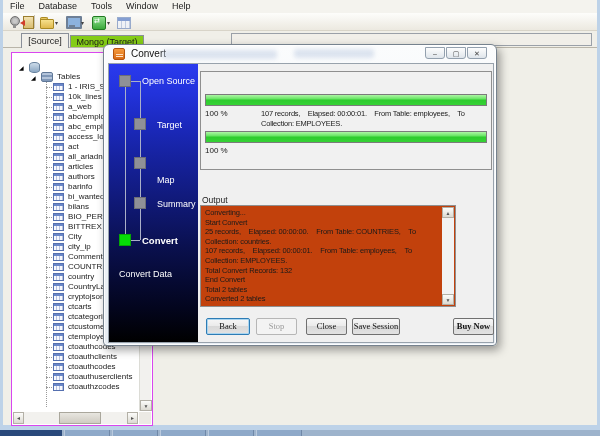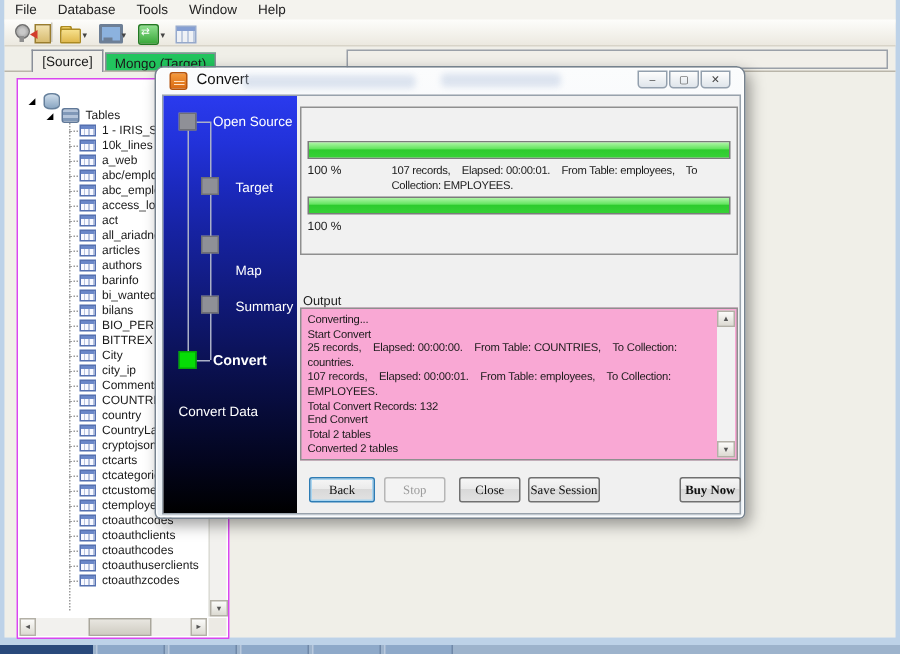--- a/index.html
+++ b/index.html
@@ -37,21 +37,21 @@
   .ic-green::before { content:''; position:absolute; left:1px; top:1px; width:12px; height:12px; background:linear-gradient(#8fe08f,#3aa83a); border:1px solid #227a22; border-radius:2px; }
   .ic-green::after { content:'⇄'; position:absolute; left:3px; top:2px; font-size:7px; color:#fff; }
   .ic-grid { left:113px; opacity:.75; }
   .ic-grid::before { content:''; position:absolute; left:1px; top:2px; width:12px; height:10px; border:1px solid #7a93c2; background:
       linear-gradient(#5f82c8 0 3px, transparent 3px),
       repeating-linear-gradient(90deg, transparent 0 3px, #aebfdd 3px 4px), #eef2fa; }
 
   
   .tab { position:absolute; font-size:9px; text-align:center; }
   .tab-source { left:18px; top:33px; width:48px; height:15px; line-height:15px; background:#f1efe9; border:1px solid #8a8f99; border-bottom:none; z-index:2; }
-  .tab-target { left:67px; top:35px; width:74px; height:13px; line-height:13px; background:#22c55e; border:1px solid #8a8f99; }
+  .tab-target { left:67px; top:35px; width:74px; height:13px; line-height:13px; background:#84cc16; border:1px solid #8a8f99; }
   .tab-bar-right { position:absolute; left:228px; top:33px; width:361px; height:13px; background:#f1efe9; border:1px solid #9aa0a8; }
   .tabs-underline { position:absolute; left:0; top:47px; width:100%; height:1px; background:#b9b5a9; }
 
   
   .tree { position:absolute; left:8px; top:52px; width:142px; height:374px; background:#fff; border:1px solid #d946ef; }
   .tree-inner { position:absolute; left:1px; top:1px; right:14px; bottom:14px; overflow:hidden; font-size:8px; }
   .trow-fixed { position:absolute; height:10px; line-height:10px; }
   .expander { position:absolute; font-size:6px; color:#000; top:1px; }
   .icon-db { position:absolute; width:11px; height:11px; top:0; background:linear-gradient(#cddcea,#8aa6c2); border:1px solid #66809c; border-radius:45% 45% 45% 45% / 28% 28% 28% 28%; }
   .icon-tables { position:absolute; width:12px; height:10px; top:0; background:repeating-linear-gradient(180deg,#b4c4da 0 2px,#8098b8 2px 4px); border:1px solid #607898; border-radius:2px; }
@@ -102,21 +102,21 @@
 
   
   .prog-panel { position:absolute; left:91px; top:7px; width:292px; height:99px; background:#f1f1f1; border:1px solid #8f8f8f; }
   .pbar { position:absolute; left:4px; width:282px; height:12px; border:1px solid #7b7b7b; background:#e8e8e8; }
   .pbar .fill { height:100%; background:linear-gradient(180deg,#aef5a6 0%,#66e562 40%,#2ecb2e 50%,#36d236 100%); }
   .ppct { position:absolute; left:4px; font-size:8px; }
   .ptext { position:absolute; left:60px; width:228px; font-size:7.5px; letter-spacing:-0.2px; line-height:9.5px; white-space:pre-wrap; }
 
   
   .out-label { position:absolute; left:93px; top:131px; font-size:8.5px; }
-  .out-box { position:absolute; left:91px; top:141px; width:292px; height:102px; background:#f9a8d4; border:1px solid #8f8f8f; }
+  .out-box { position:absolute; left:91px; top:141px; width:256px; height:102px; background:#c2410c; border:1px solid #8f8f8f; }
   .out-text { position:absolute; left:4px; top:2px; right:16px; bottom:2px; overflow:hidden; font-size:7.5px; letter-spacing:-0.15px; line-height:9.6px; white-space:pre-wrap; }
   .out-vsb { position:absolute; top:1px; right:1px; width:12px; bottom:1px; background:#f2f2f2; }
   .out-vsb .up { position:absolute; top:0; left:0; width:12px; height:11px; }
   .out-vsb .dn { position:absolute; bottom:0; left:0; width:12px; height:11px; }
 
   
   .dbtn { position:absolute; top:254px; height:17px; font-size:8.5px; text-align:center; line-height:15px;
       background:linear-gradient(#f6f6f6,#ebebeb 45%,#d8d8d8 46%,#e2e2e2); border:1px solid #707070; border-radius:2px; color:#111;font-family:Liberation Serif, serif; }
   .dbtn.focused { border-color:#2d7cb5; box-shadow:inset 0 0 0 1px #a9d5f0; }
   .dbtn.disabled { border-color:#b6b6b6; color:#9b9b9b; background:#f3f3f3; }

